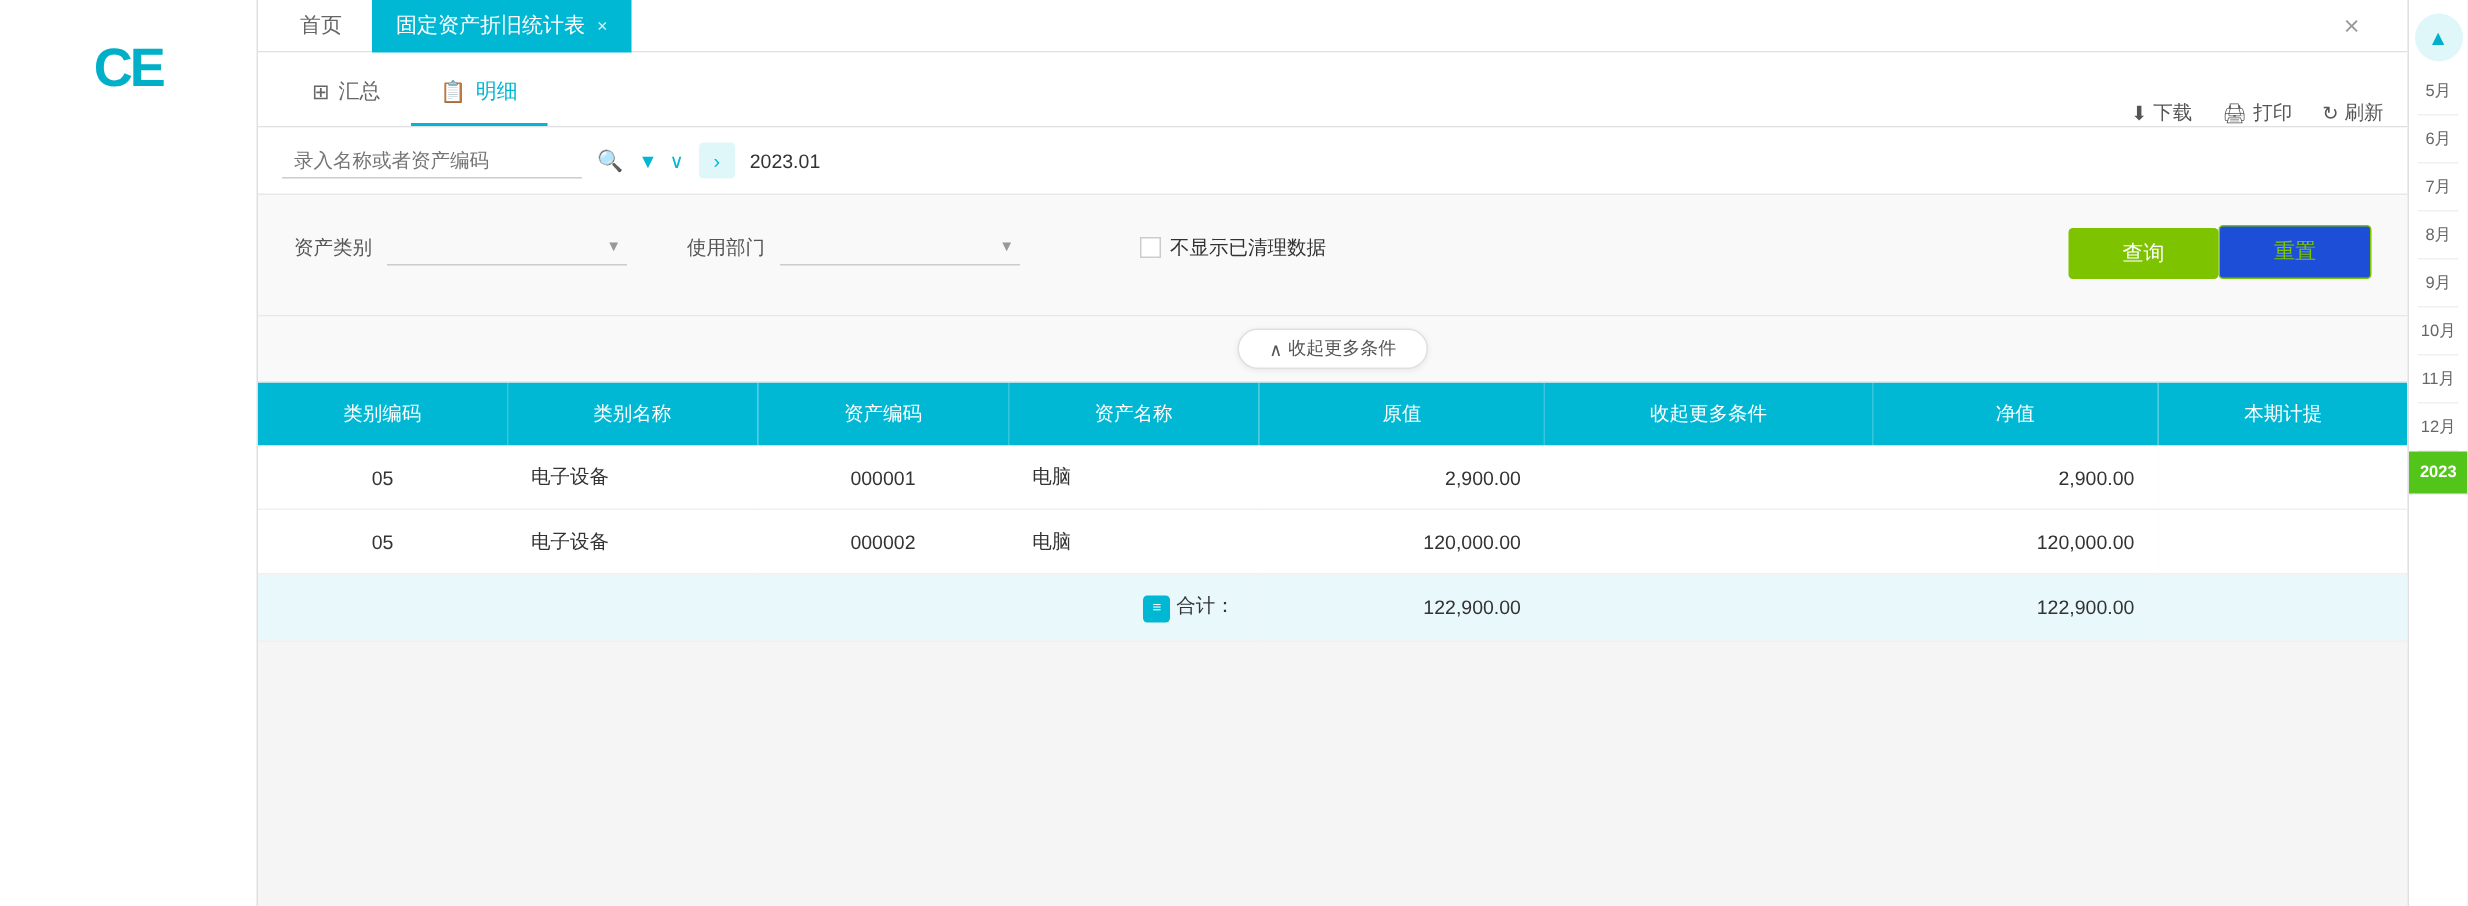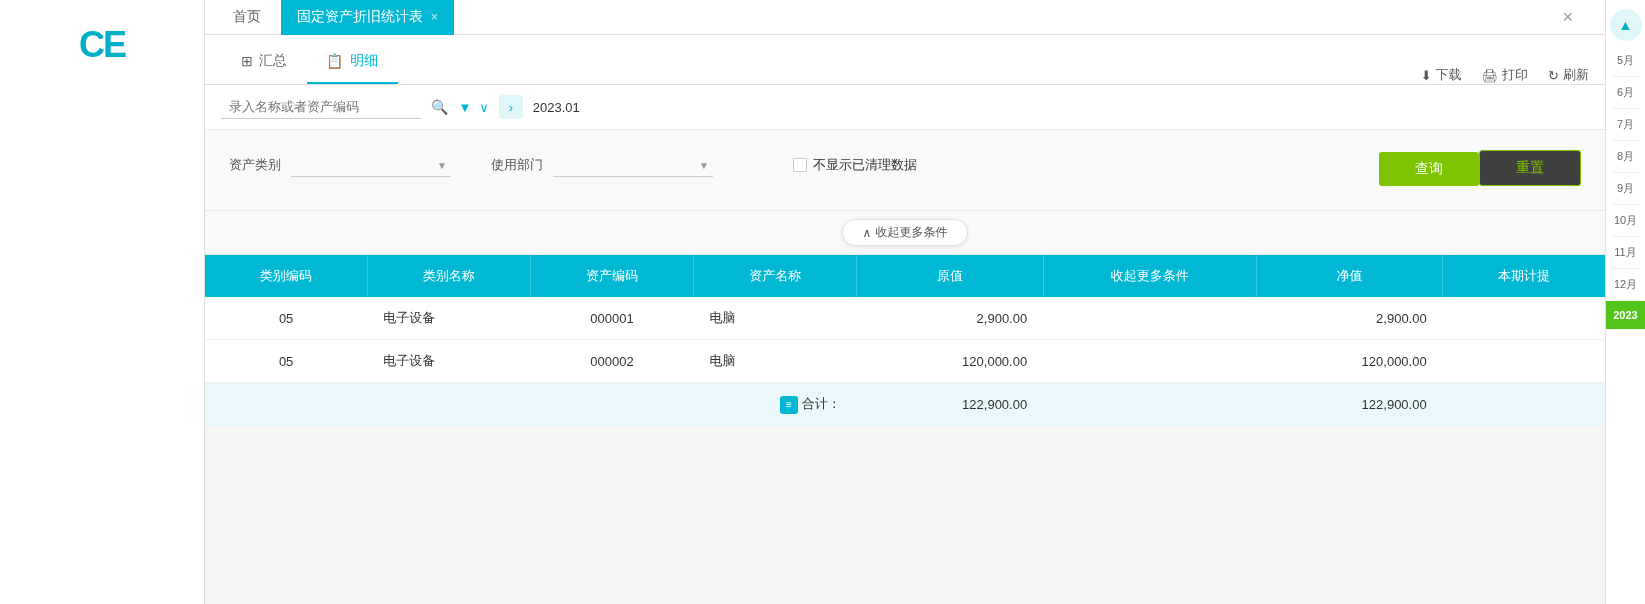--- a/index.html
+++ b/index.html
@@ -1,20 +1,20 @@
 <!DOCTYPE html>
 <html><head>
   <meta charset="utf-8">
   <style>
     * { box-sizing: border-box; margin: 0; padding: 0; }
     body { font-family: 'Microsoft YaHei', Arial, sans-serif; font-size: 13px; background: #f5f5f5; color: #333; width: 1645px; height: 604px; overflow: hidden; display: flex; }
 
     
     .left-sidebar {
-      width: 205px;
+      width: 172px;
       background: #fff;
       border-right: 1px solid #e0e0e0;
       display: flex;
       flex-direction: column;
       align-items: center;
       padding-top: 10px;
       flex-shrink: 0;
     }
     .logo-circle {
       width: 90px;
@@ -268,21 +268,21 @@
       background: #7ec300;
       color: #fff;
       border: none;
       padding: 8px 36px;
       font-size: 14px;
       border-radius: 3px;
       cursor: pointer;
       margin-left: auto;
     }
     .btn-reset {
-      background: #404040;
+      background: #1d4ed8;
       color: #7ec300;
       border: 1px solid #7ec300;
       padding: 8px 36px;
       font-size: 14px;
       border-radius: 3px;
       cursor: pointer;
       margin-left: auto;
       margin-top: 6px;
     }
     .filter-actions {

